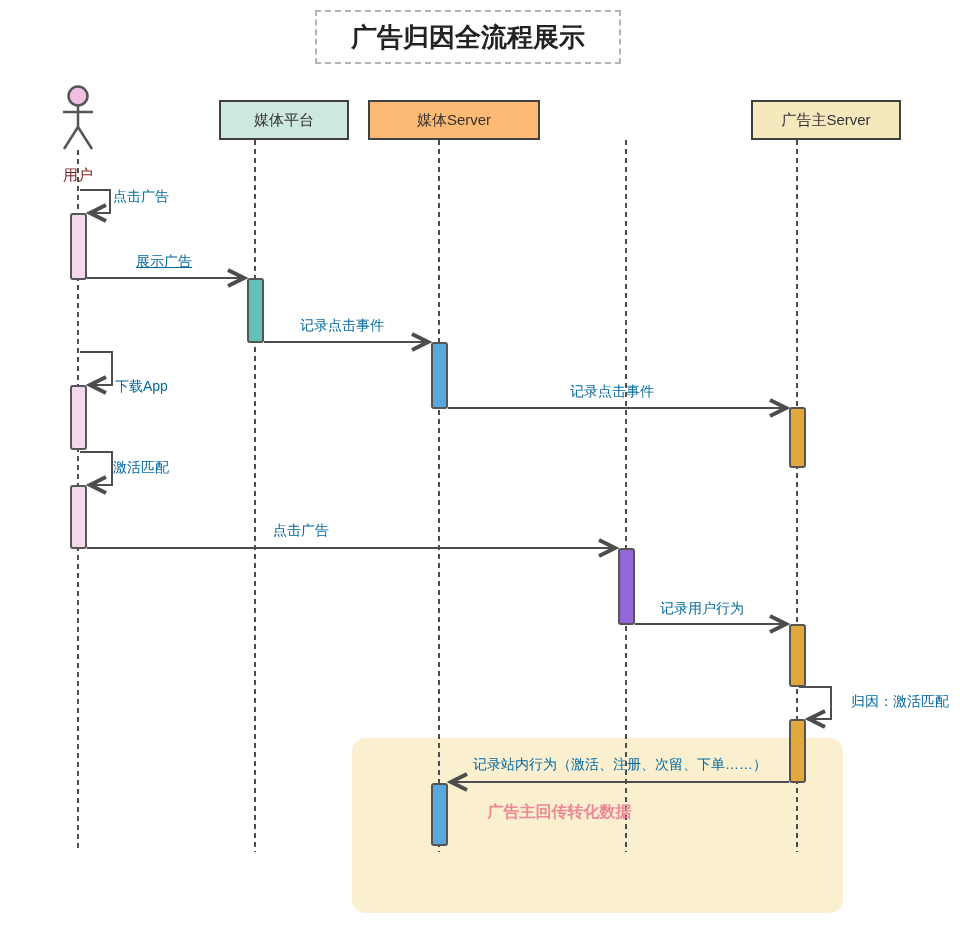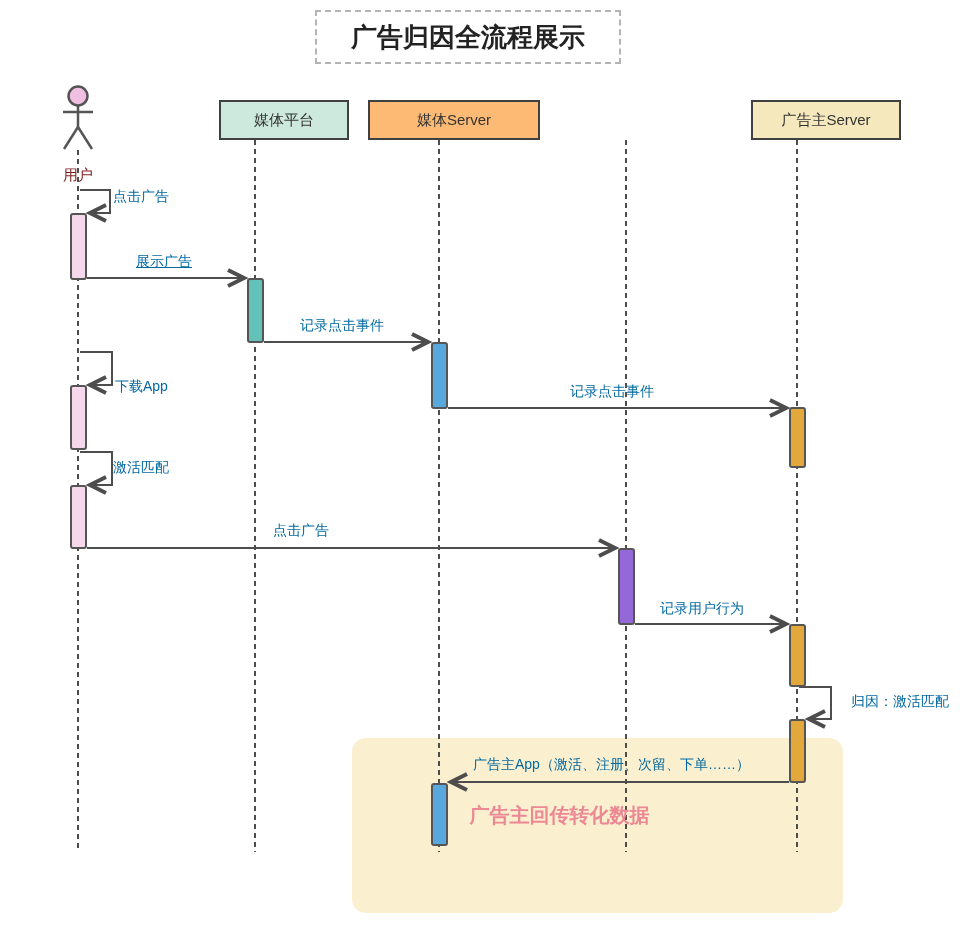--- a/index.html
+++ b/index.html
@@ -30,21 +30,21 @@
   }
   .lbl {
     position:absolute; font-size:14px; color:#0369a1; white-space:nowrap; z-index:3;
   }
   .actor-label {
     position:absolute; left:56px; top:166px; width:44px; text-align:center;
     font-size:15px; color:#7f1d1d; z-index:3; background:transparent;
   }
   .note-label {
     position:absolute; left:352px; top:802px; width:415px; text-align:center;
-    font-size:20px; font-weight:bold; z-index:3;
+    font-size:16px; font-weight:bold; z-index:3;
   }
 </style>
 </head>
 <body>
 
 <div class="canvas">
 
   <div class="note-rect" style="background-color: rgb(250, 240, 208);"></div>
 
   <svg class="wires" width="960" height="928">
@@ -108,17 +108,17 @@
 
   <div class="lbl" style="left:113px; top:188px;">点击广告</div>
   <div class="lbl" style="left:136px; top:253px;text-decoration:underline;">展示广告</div>
   <div class="lbl" style="left:300px; top:317px;">记录点击事件</div>
   <div class="lbl" style="left:115px; top:378px;">下载App</div>
   <div class="lbl" style="left:113px; top:459px;">激活匹配</div>
   <div class="lbl" style="left:570px; top:383px;">记录点击事件</div>
   <div class="lbl" style="left:273px; top:522px;">点击广告</div>
   <div class="lbl" style="left:660px; top:600px;">记录用户行为</div>
   <div class="lbl" style="left:835px; top:693px;margin-left:16px;">归因：激活匹配</div>
-  <div class="lbl" style="left:473px; top:756px;">广告主App（激活、注册、次留、下单……）</div>
+  <div class="lbl" style="left:473px; top:756px;">记录站内行为（激活、注册、次留、下单……）</div>
 
   <div class="note-label" style="color: rgb(236, 135, 148);">广告主回传转化数据</div>
 
 </div>
 
 </body></html>

